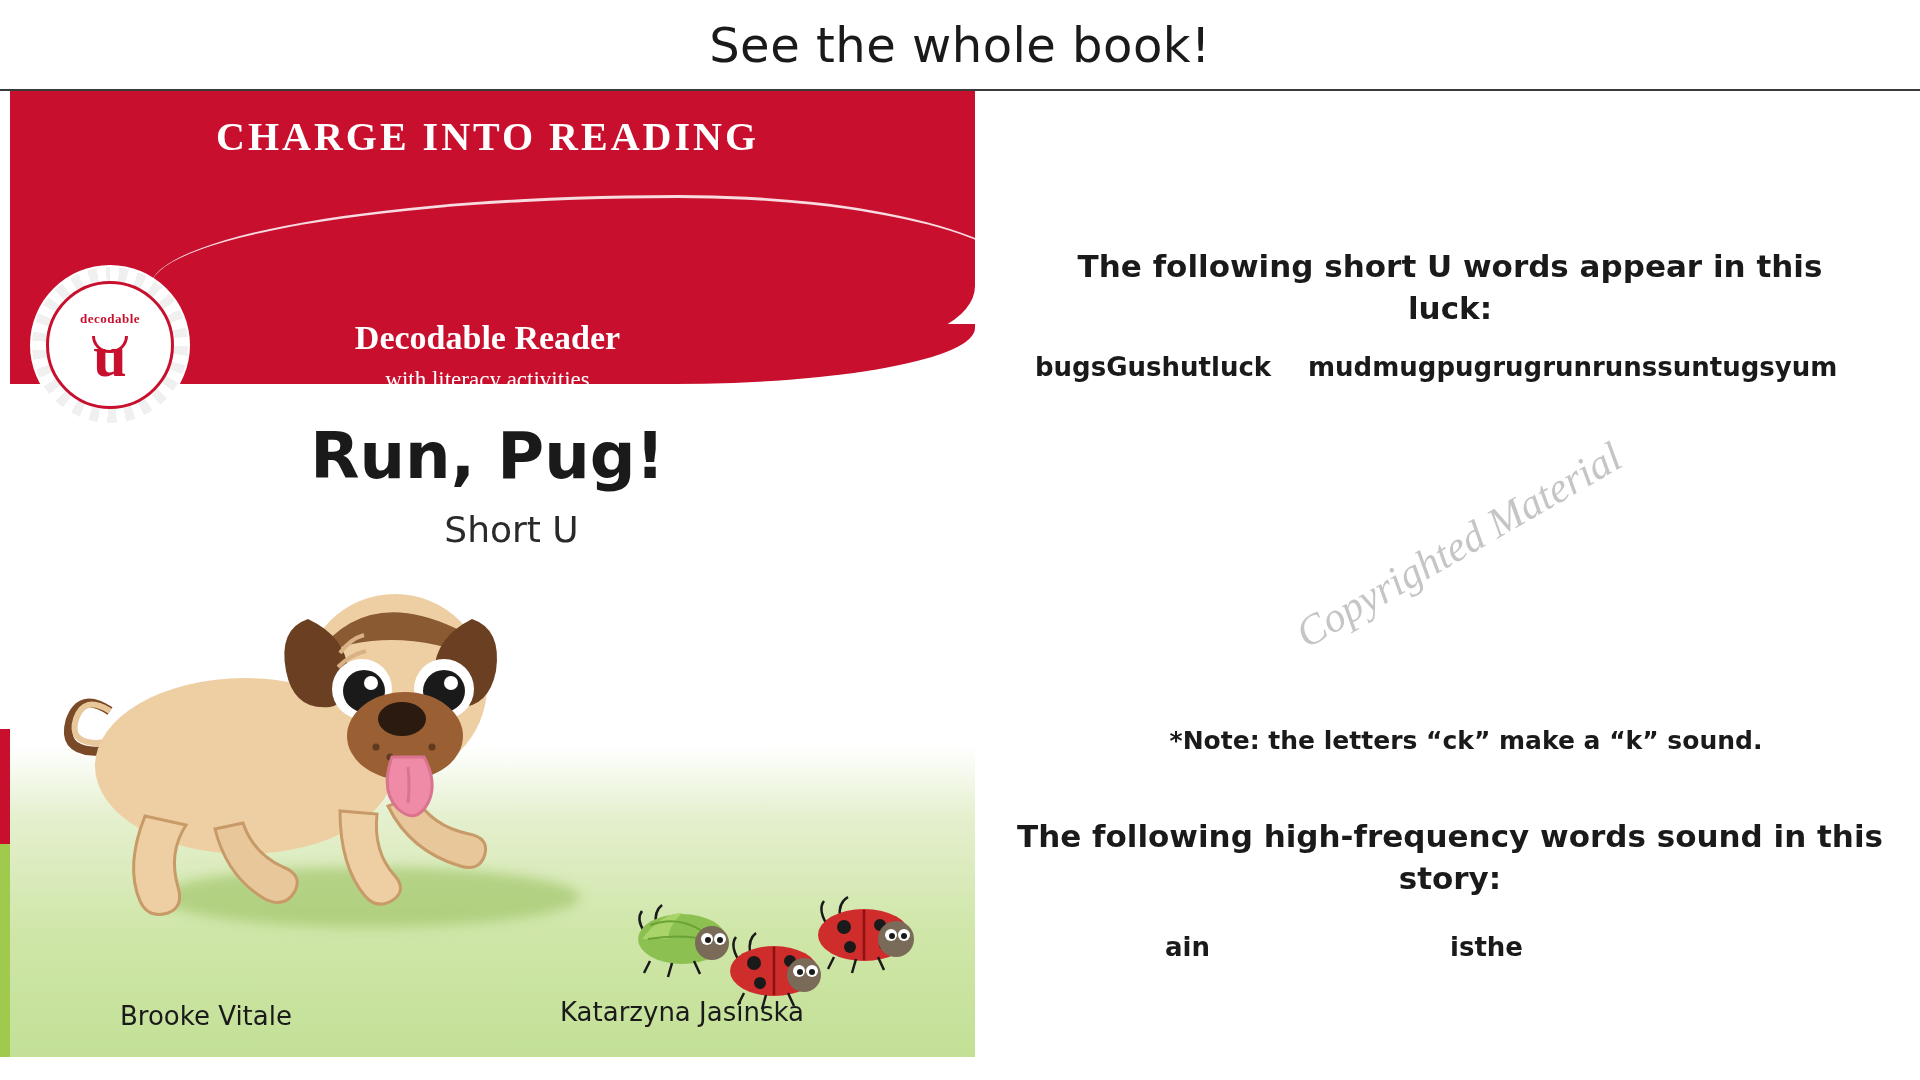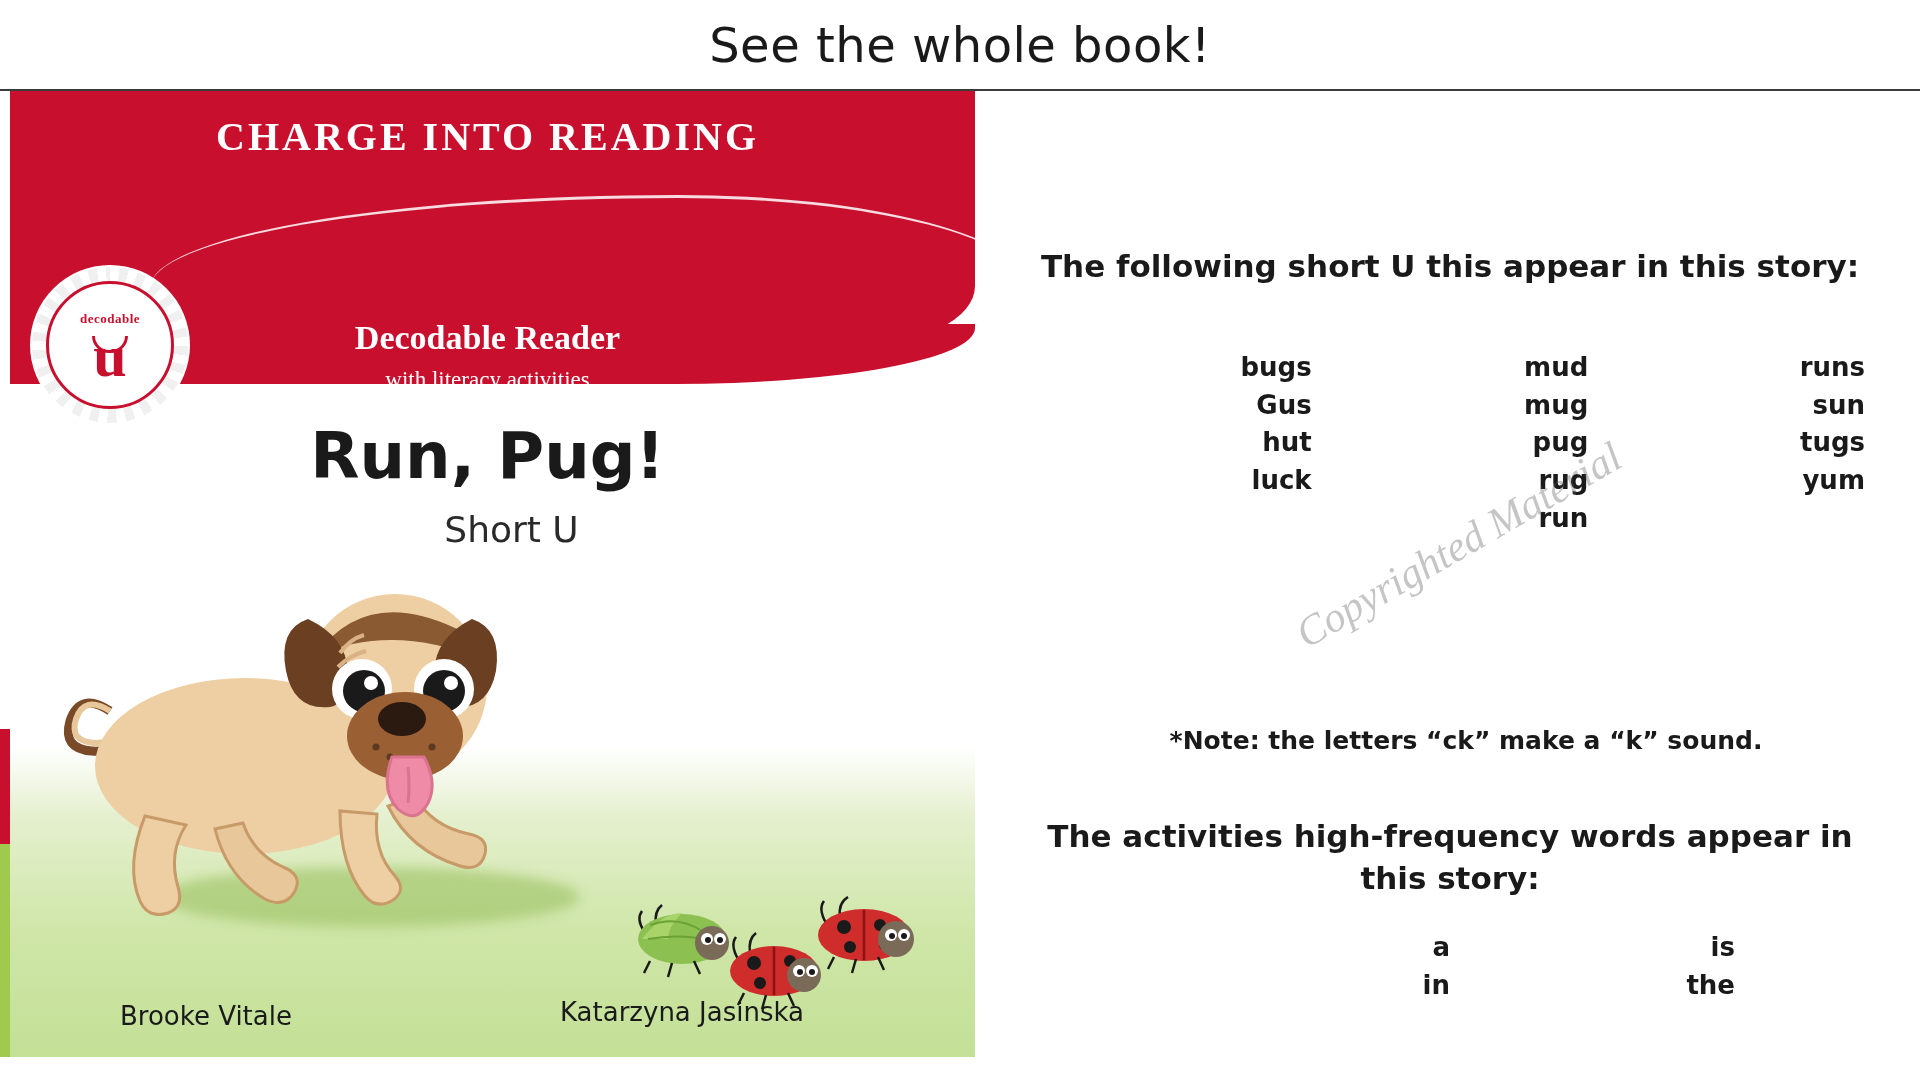--- a/index.html
+++ b/index.html
@@ -308,22 +308,22 @@
     position: absolute;
     top: 258px;
     left: 60px;
     width: 830px;
     display: grid;
     grid-template-columns: repeat(3, 1fr);
     gap: 0px;
   }
   .word-col {
     display: flex;
-    flex-direction: column;
-    align-items: flex-end;
+    flex-direction: row;
+    align-items: flex-start;
   }
   .word {
     font-size: 26px;
     font-weight: 700;
     color: #1a1a1a;
     font-family: "DejaVu Sans", sans-serif;
     line-height: 1.45;
   }
   .note {
     position: absolute;
@@ -491,21 +491,21 @@
 
     <div class="credit-author">Brooke Vitale</div>
     <div class="credit-illustrator">Katarzyna Jasinska</div>
 
     <div class="cover-left-strip"></div>
   </div>
 
   <div class="right-page">
     <div class="rp-inner">
 
-      <div class="rp-heading short-u-heading">The following short U this appear in this story:</div>
+      <div class="rp-heading short-u-heading">The following short U words appear in this luck:</div>
 
       <div class="word-grid">
         <div class="word-col">
           <div class="word">bugs</div>
           <div class="word">Gus</div>
           <div class="word">hut</div>
           <div class="word">luck</div>
         </div>
         <div class="word-col">
           <div class="word">mud</div>
@@ -517,21 +517,21 @@
         <div class="word-col">
           <div class="word">runs</div>
           <div class="word">sun</div>
           <div class="word">tugs</div>
           <div class="word">yum</div>
         </div>
       </div>
 
       <div class="note">*Note: the letters “ck” make a “k” sound.</div>
 
-      <div class="rp-heading hf-heading">The activities high-frequency words appear in this story:</div>
+      <div class="rp-heading hf-heading">The following high-frequency words sound in this story:</div>
 
       <div class="hf-grid">
         <div class="word-col">
           <div class="word">a</div>
           <div class="word">in</div>
         </div>
         <div class="word-col">
           <div class="word">is</div>
           <div class="word">the</div>
         </div>

